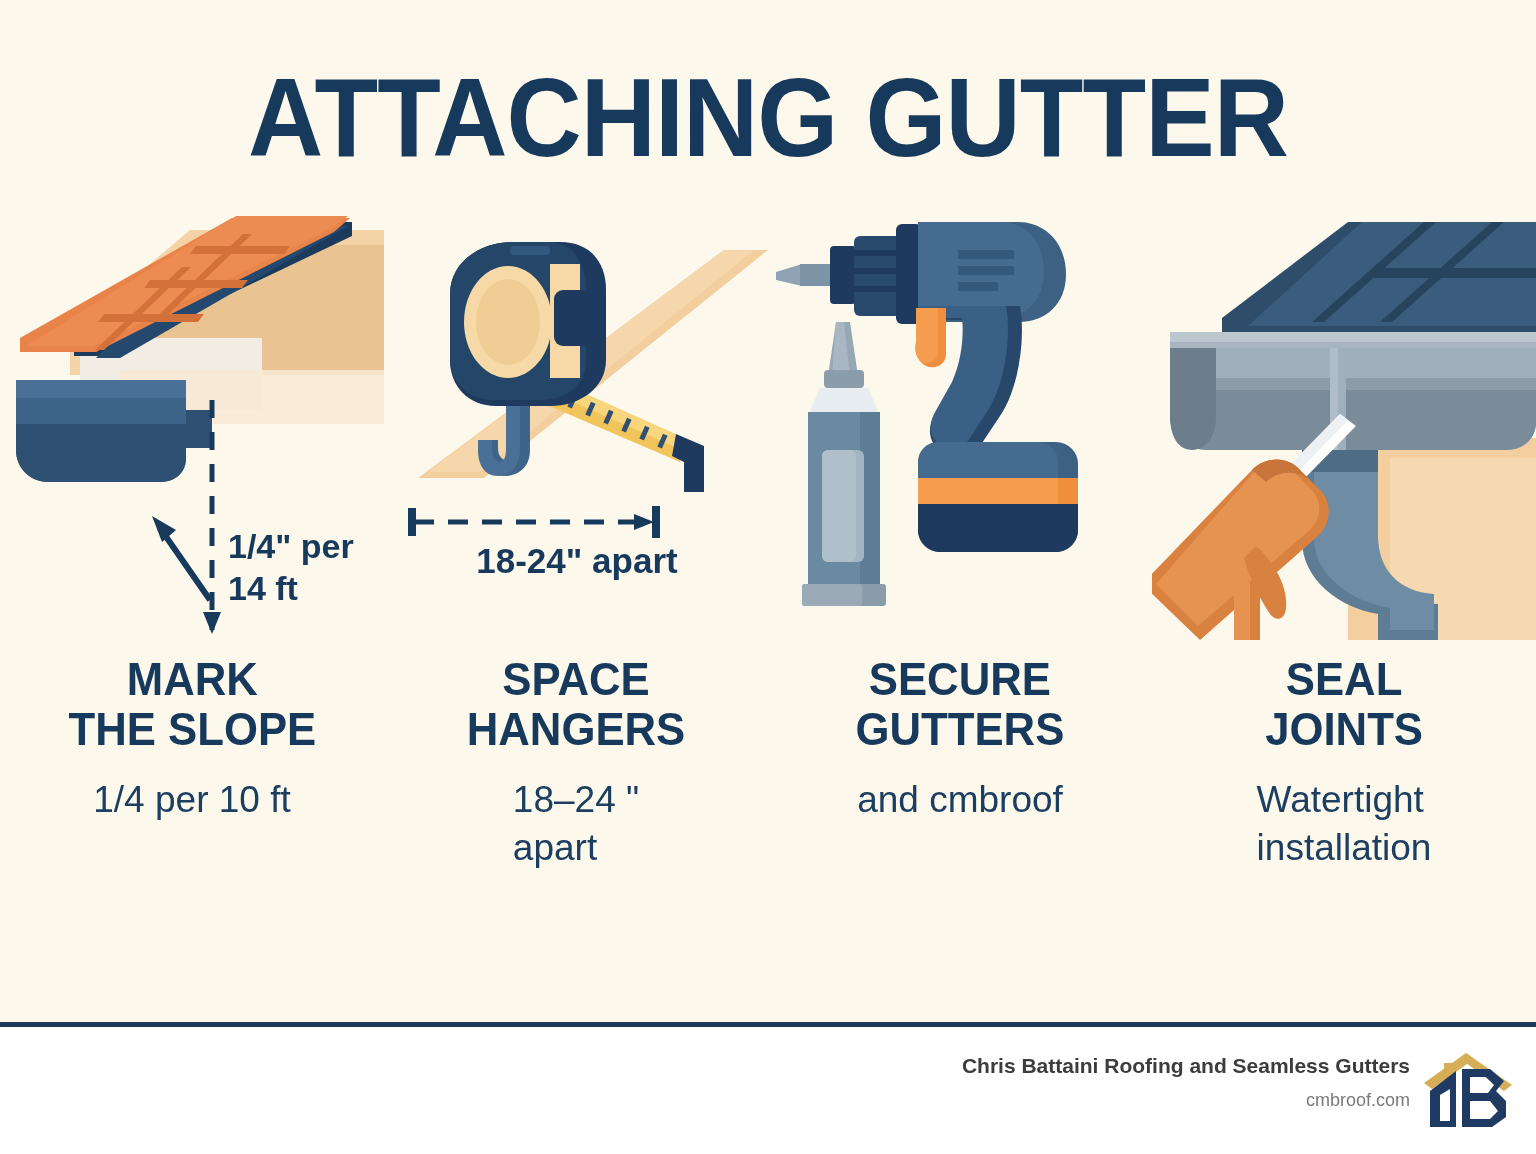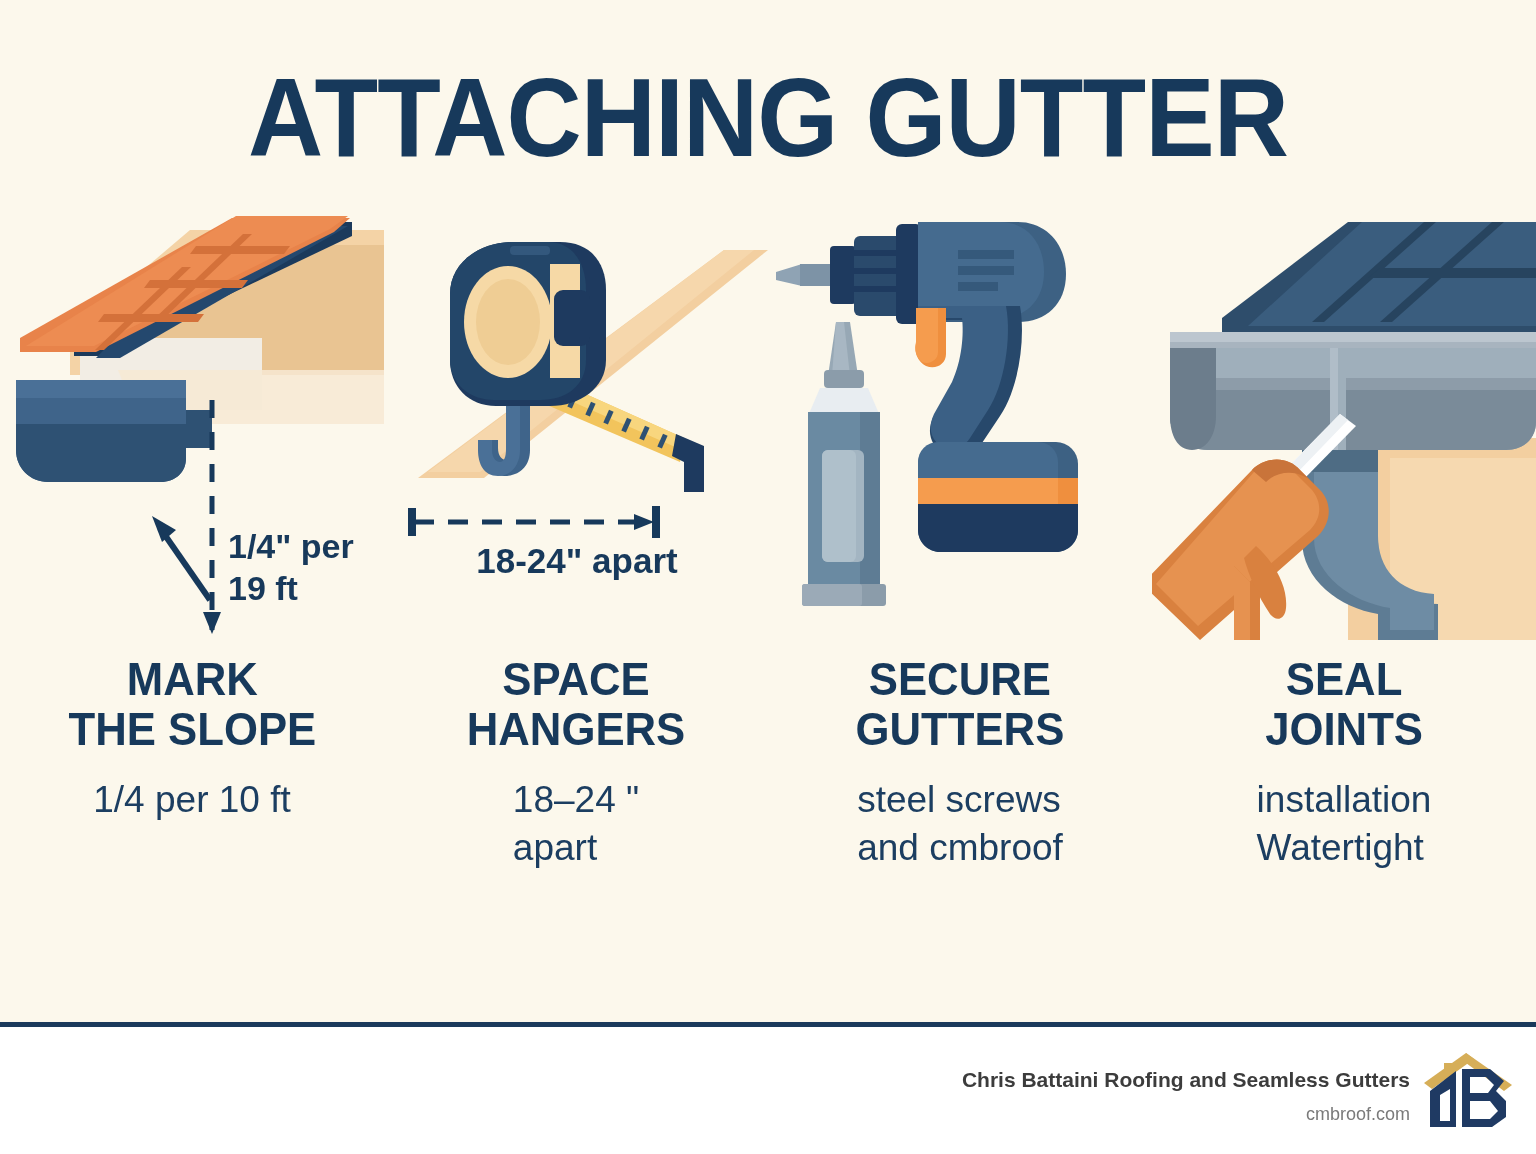--- a/index.html
+++ b/index.html
@@ -59,21 +59,21 @@
     font-size:37px;line-height:48px;
     font-weight:normal;
     color:#1C3E61;
   }
   
   .footer{
     position:absolute;left:0;top:1027px;width:1536px;height:127px;
     background:#FFFFFF;
   }
   .footer-text{
-    position:absolute;right:126px;top:38px;
+    position:absolute;right:126px;top:24px;
     text-align:right;
   }
   .brand{
     font-size:21px;font-weight:bold;color:#3C3C3C;line-height:30px;
     white-space:nowrap;
   }
   .site{
     font-size:18px;font-weight:normal;color:#7A7A7A;line-height:30px;
     margin-top:4px;
   }
@@ -125,21 +125,21 @@
           <line x1="212" y1="190" x2="212" y2="420" stroke="#17395B" stroke-width="5" stroke-dasharray="18,14"></line>
 
           <polygon points="212,424 203,402 221,402" fill="#17395B"></polygon>
 
           <line x1="210" y1="390" x2="160" y2="318" stroke="#17395B" stroke-width="6"></line>
           <polygon points="152,306 176,320 162,332" fill="#17395B"></polygon>
         </svg>
         <div style="position:absolute;left:228px;top:315px;width:150px;
                     font-size:34px;line-height:42px;font-weight:bold;color:#17395B;">
           <div>1/4" per</div>
-          <div>19 ft</div>
+          <div>14 ft</div>
         </div>
       </div>
       <div class="heading">
         <div>MARK</div>
         <div>THE SLOPE</div>
       </div>
       <div class="caption">1/4 per 10 ft</div>
     </div>
 
     <div class="col">
@@ -256,21 +256,20 @@
           <rect x="54" y="240" width="34" height="112" rx="6" fill="#AFC0CB"></rect>
           <rect x="34" y="374" width="84" height="22" rx="3" fill="#8B9CAA"></rect>
           <rect x="34" y="374" width="60" height="22" rx="3" fill="#9BAAB7"></rect>
         </svg>
       </div>
       <div class="heading">
         <div>SECURE</div>
         <div>GUTTERS</div>
       </div>
       <div class="caption">
-        <div>steel screws</div>
         <div>and cmbroof</div>
       </div>
     </div>
 
     <div class="col">
       <div class="art">
         <svg width="384" height="430" viewBox="0 0 384 430" xmlns="http://www.w3.org/2000/svg">
 
           <rect x="196" y="228" width="188" height="202" fill="#F3CFA0"></rect>
           <rect x="238" y="248" width="146" height="182" fill="#F6D9B0"></rect>
@@ -318,22 +317,22 @@
                    C106,386 96,364 92,348 Z" fill="#D9813F"></path>
           <path d="M82,356 L108,382 L108,430 L82,430 Z" fill="#D9813F"></path>
           <path d="M82,356 L98,372 L98,430 L82,430 Z" fill="#E69250"></path>
         </svg>
       </div>
       <div class="heading">
         <div>SEAL</div>
         <div>JOINTS</div>
       </div>
       <div class="caption">
+        <div>Watertight</div>
         <div>installation</div>
-        <div>Watertight</div>
       </div>
     </div>
 
   </div>
 
   <div class="divider"></div>
 
   <div class="footer">
     <div class="footer-text">
       <div class="brand">Chris Battaini Roofing and Seamless Gutters</div>

